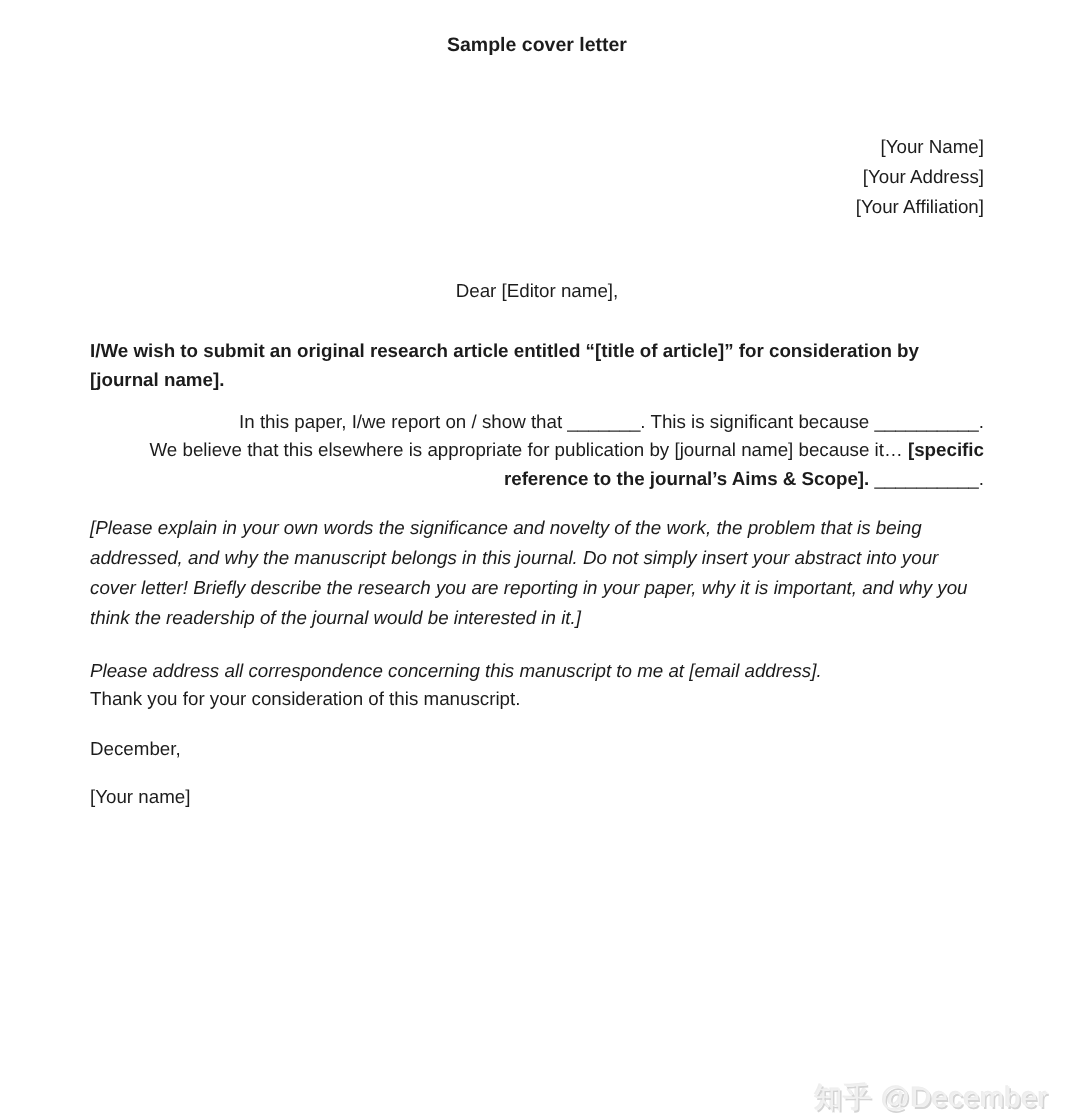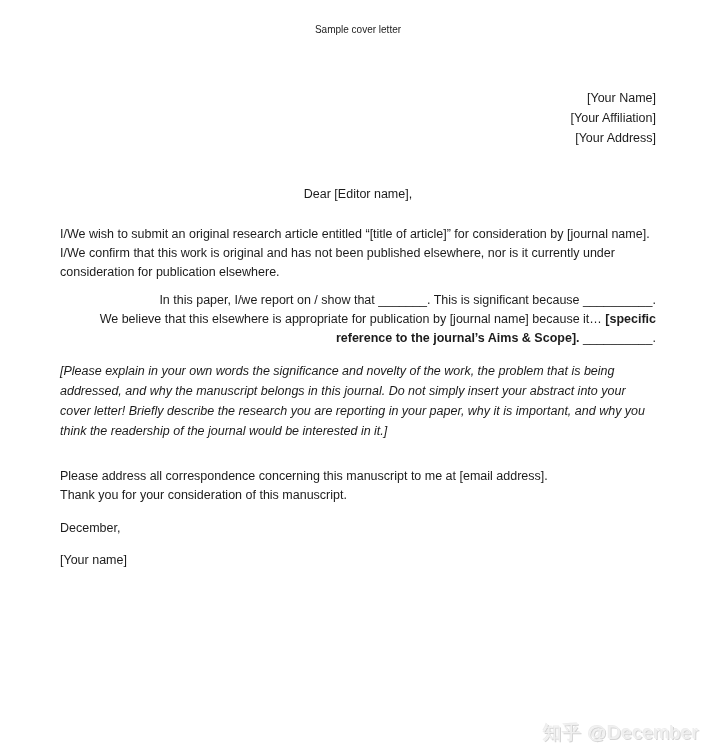--- a/index.html
+++ b/index.html
@@ -22,47 +22,47 @@
     width: 720px;
     height: 743px;
     background: #ffffff;
   }
   .content {
     padding: 0 64px 0 60px;
   }
   .title {
     margin-top: 22px;
     text-align: center;
-    font-weight: 400;
-    font-size: 10px;
+    font-weight: 700;
+    font-size: 13px;
     line-height: 16px;
   }
   .sender {
     margin-top: 50px;
     text-align: right;
     line-height: 20px;
   }
   .date {
     margin-top: 48px;
     line-height: 19px;
   }
   .salutation {
     margin-top: 37px;
     line-height: 19px;
     text-align: center;
   }
   p {
     margin: 0;
     line-height: 19px;
   }
-  .p-sub { margin-top: 21px; }
+  .p-sub { margin-top: 21px; font-weight: bold; }
   .p-sig { margin-top: 9px; text-align: right; }
   .p-explain { margin-top: 13px; line-height: 20px; font-style: italic; }
   .p-conflicts { margin-top: 60px; }
-  .p-corr { margin-top: 26px; }
+  .p-corr { margin-top: 16px; font-style: italic; }
   .p-thanks { }
   .p-closing { margin-top: 14px; }
   .p-signature { margin-top: 13px; }
   .bold { font-weight: 700; }
   .watermark {
     position: absolute;
     top: 697px;
     right: 21px;
     font-size: 19px;
     line-height: 28px;
@@ -75,30 +75,29 @@
 </head>
 <body>
 
 <div class="page">
   <div class="content">
 
     <div class="title">Sample cover letter</div>
 
     <div class="sender">
       <div>[Your Name]</div>
+      <div>[Your Address]</div>
       <div>[Your Affiliation]</div>
-      <div>[Your Address]</div>
     </div>
 
 
     <div class="salutation">Dear [Editor name],</div>
 
     <p class="p-sub">
       <span>I/We wish to submit an original research article entitled “[title of article]” for consideration by [journal name].</span><br>
-      <span>I/We confirm that this work is original and has not been published elsewhere, nor is it currently under consideration for publication elsewhere.</span>
     </p>
 
     <p class="p-sig">
       <span>In this paper, I/we report on / show that _______. This is significant because __________.</span><br>
       <span>We believe that this elsewhere is appropriate for publication by [journal name] because it… </span><span class="bold">[specific reference to the journal’s Aims &amp; Scope].</span><span> __________.</span>
     </p>
 
     <p class="p-explain">[Please explain in your own words the significance and novelty of the work, the problem that is being addressed, and why the manuscript belongs in this journal. Do not simply insert your abstract into your cover letter! Briefly describe the research you are reporting in your paper, why it is important, and why you think the readership of the journal would be interested in it.]</p>
 
 

